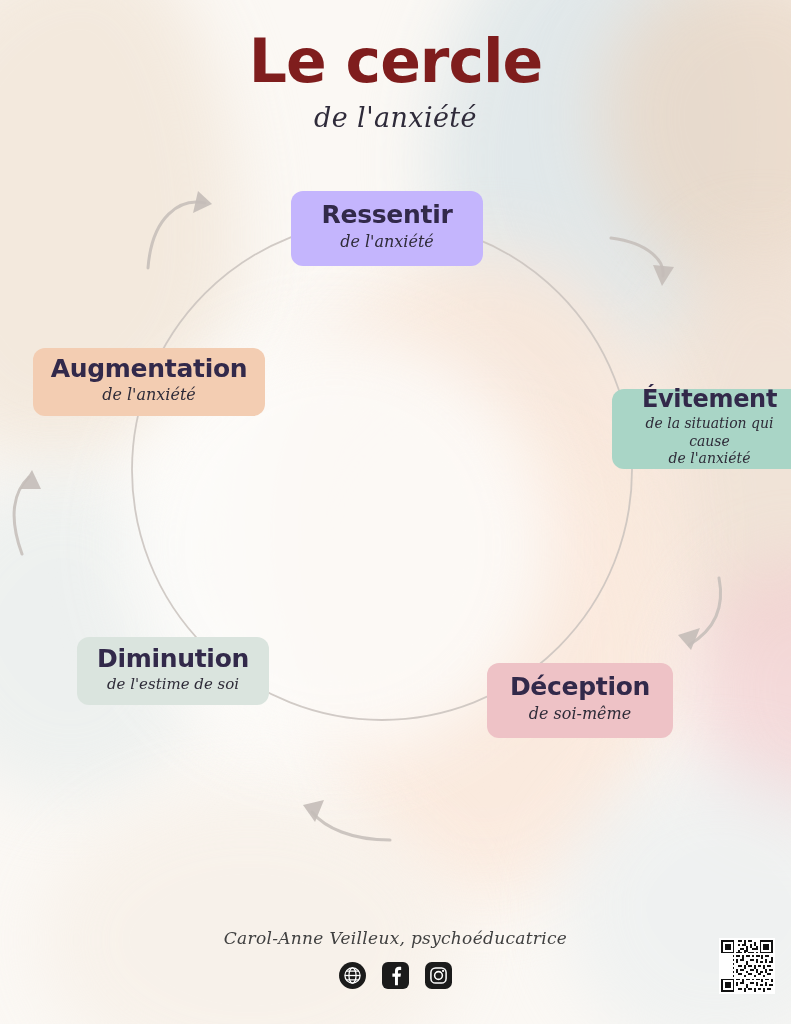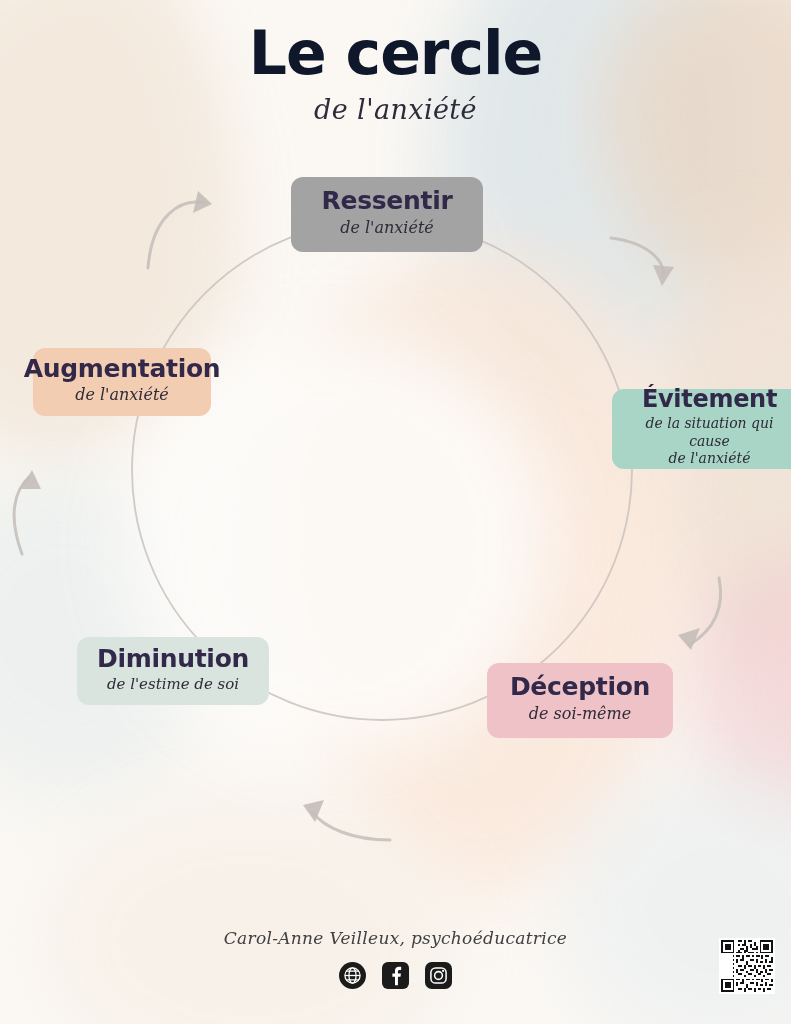--- a/index.html
+++ b/index.html
@@ -42,23 +42,23 @@
   .diagram{position:absolute;inset:0;z-index:2;}
   .diagram svg{position:absolute;left:0;top:0;}
 
   
   .header{position:absolute;left:0;top:22px;width:791px;z-index:4;text-align:center;}
   .title{
     font-family:"DejaVu Sans", sans-serif;
     font-weight:700;
     font-size:60px;
     letter-spacing:-1px;
-    color:#0f172a;
+    color:#7f1d1d;
     line-height:1.05;
-    margin:0;
+    margin:8px;
   }
   .subtitle{
     font-family:"DejaVu Serif", serif;
     font-style:italic;
     font-size:27px;
     color:#2f2b3a;
     margin-top:9px;
     letter-spacing:.4px;
   }
 
@@ -82,28 +82,28 @@
   }
   .node .n-sub{
     font-family:"DejaVu Serif", serif;
     font-style:italic;
     font-size:16px;
     color:#2e2b38;
     line-height:1.25;
     margin-top:3px;
   }
 
-  #node-ressentir{left:291px;top:177px;width:192px;height:75px;background:#a3a3a3;}
+  #node-ressentir{left:291px;top:191px;width:192px;height:75px;background:#c4b5fd;}
   #node-evitement{left:577px;top:389px;width:195px;height:80px;background:#a9d5c6;margin-left:35px;}
   #node-evitement .n-title{font-size:24px;}
   #node-evitement .n-sub{font-size:14px;}
   #node-deception{left:487px;top:663px;width:186px;height:75px;background:#eec2c6;}
   #node-diminution{left:77px;top:637px;width:192px;height:68px;background:#dae4de;}
   #node-diminution .n-sub{font-size:15px;}
-  #node-augmentation{left:33px;top:348px;width:178px;height:68px;background:#f3cdb2;}
+  #node-augmentation{left:33px;top:348px;width:232px;height:68px;background:#f3cdb2;}
 
   
   .footer{position:absolute;left:0;top:928px;width:791px;z-index:6;text-align:center;}
   .credit{
     font-family:"DejaVu Serif", serif;
     font-style:italic;
     font-size:17px;
     color:#404040;
     letter-spacing:.3px;
   }

